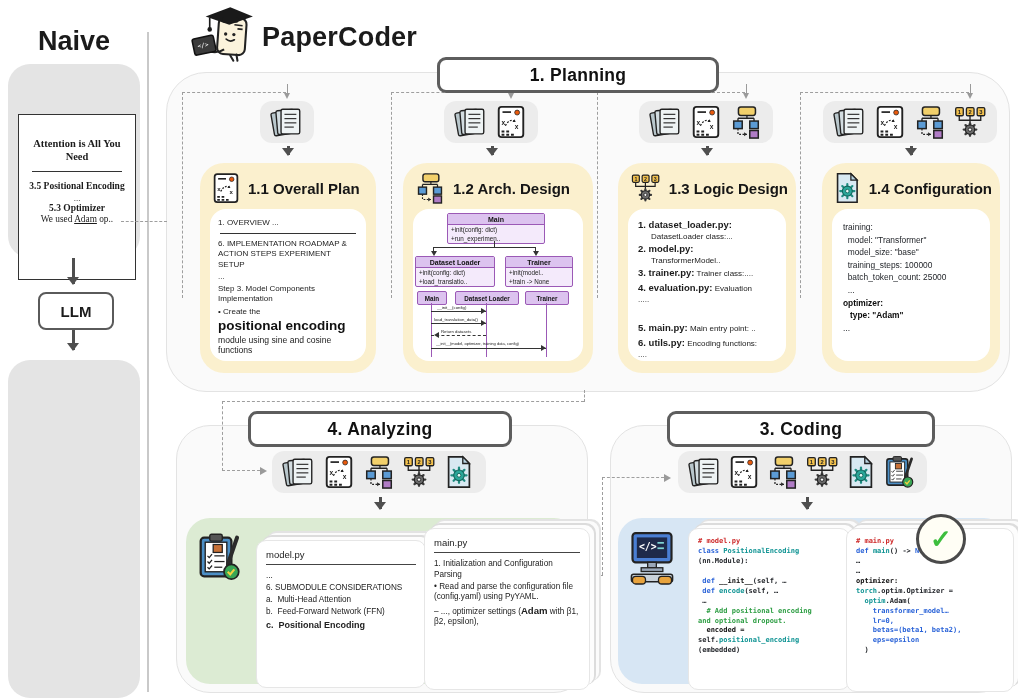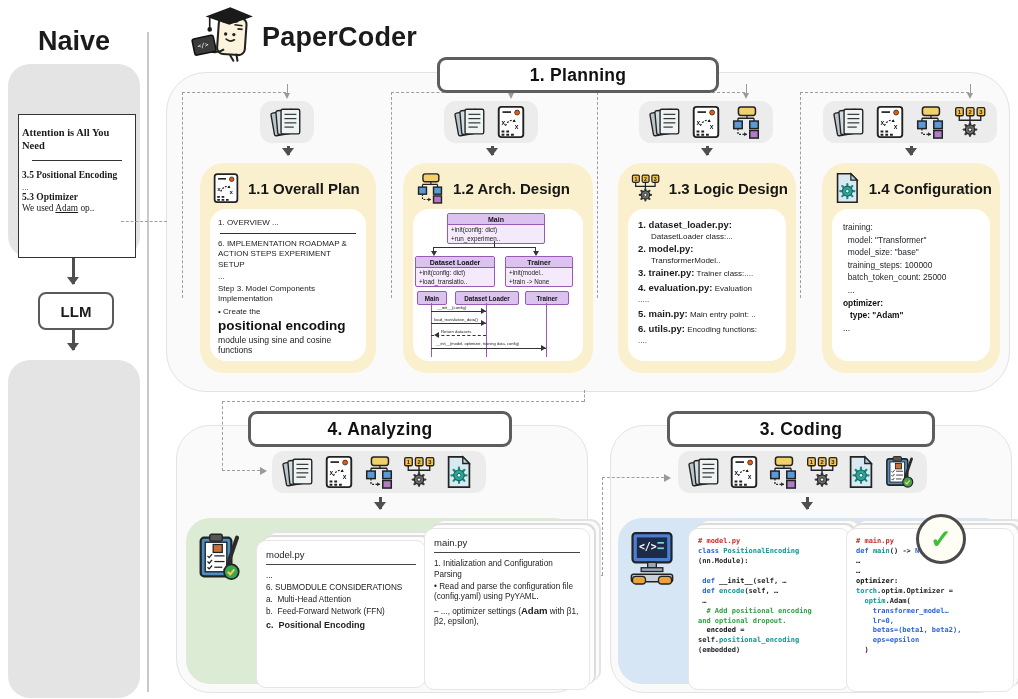--- a/index.html
+++ b/index.html
@@ -165,21 +165,21 @@
 <div id="canvas">
 
   <div class="abs" style="left:6px;top:26px;width:136px;text-align:center;font-size:27px;font-weight:800;">Naive</div>
   <div class="abs" style="left:147px;top:32px;height:660px;border-left:2px solid #c9c9c9;"></div>
 
   <div class="gcard" style="left:8px;top:64px;width:132px;height:194px;">
     <svg class="abs" style="left:12px;top:74px;width:44px;height:38px;">
         <use href="#i-papers"></use>
       </svg>
     <div class="abs" style="left:60px;top:84px;font-weight:800;font-size:15px;">Paper</div>
-    <div class="abs" style="left:10px;top:50px;width:110px;height:134px;background:#fff;border:1.6px solid #333;font-family:'Liberation Serif',serif;text-align:left;padding:4px 3px;">
+    <div class="abs" style="left:10px;top:50px;width:110px;height:134px;background:#fff;border:1.6px solid #333;font-family:'Liberation Serif',serif;text-align:center;padding:15px 3px;">
       <div style="font-weight:700;font-size:10.5px;line-height:1.2;margin-top:8px;">Attention is All You Need</div>
       <hr style="border:none;border-top:1.2px solid #333;margin:8px 10px;">
       <div style="font-weight:700;font-size:9.5px;line-height:1.2;margin-top:9px;">3.5 Positional Encoding</div>
       <div style="font-size:9px;">...</div>
       <div style="font-weight:700;font-size:9.5px;">5.3 Optimizer</div>
       <div style="font-size:9.3px;margin-top:1px;"><span>We used </span><span style="text-decoration:underline;">Adam</span><span> op..</span></div>
     </div>
   </div>
 
   <div class="varrow" style="left:72px;top:258px;height:26px;"></div>
@@ -354,21 +354,21 @@
       <svg style="width:32px;height:32px;">
           <use href="#i-logic"></use>
         </svg>
       <span class="ctitle">1.3 Logic Design</span>
     </div>
     <div class="wbox" style="padding:10px 24px 6px 10px;">
       <div style="font-size:8px;line-height:1.32;">
         <div style="margin-bottom:1px;"><b style="font-size:9.5px;"><span>1.</span> <span>dataset_loader.py:</span></b><br><span style="padding-left:13px;">DatasetLoader class:...</span></div>
         <div style="margin-bottom:1px;"><b style="font-size:9.5px;"><span>2.</span> <span>model.py:</span></b><br><span style="padding-left:13px;">TransformerModel..</span></div>
         <div style="margin-bottom:2.5px;"><b style="font-size:9.5px;"><span>3.</span> <span>trainer.py:</span></b> <span>Trainer class:....</span></div>
-        <div style="margin-bottom:3px;"><b style="font-size:9.5px;"><span>4.</span> <span>evaluation.py:</span></b> <span>Evaluation .....</span></div>
+        <div style="margin-bottom:17px;"><b style="font-size:9.5px;"><span>4.</span> <span>evaluation.py:</span></b> <span>Evaluation .....</span></div>
         <div style="margin-bottom:2.5px;"><b style="font-size:9.5px;"><span>5.</span> <span>main.py:</span></b> <span>Main entry point: ..</span></div>
         <div><b style="font-size:9.5px;"><span>6.</span> <span>utils.py:</span></b> <span>Encoding functions: ....</span></div>
       </div>
     </div>
   </div>
 
   <div class="ycard" style="left:822px;top:163px;width:178px;height:210px;">
     <div class="chead">
       <svg style="width:27px;height:32px;">
           <use href="#i-config"></use>

